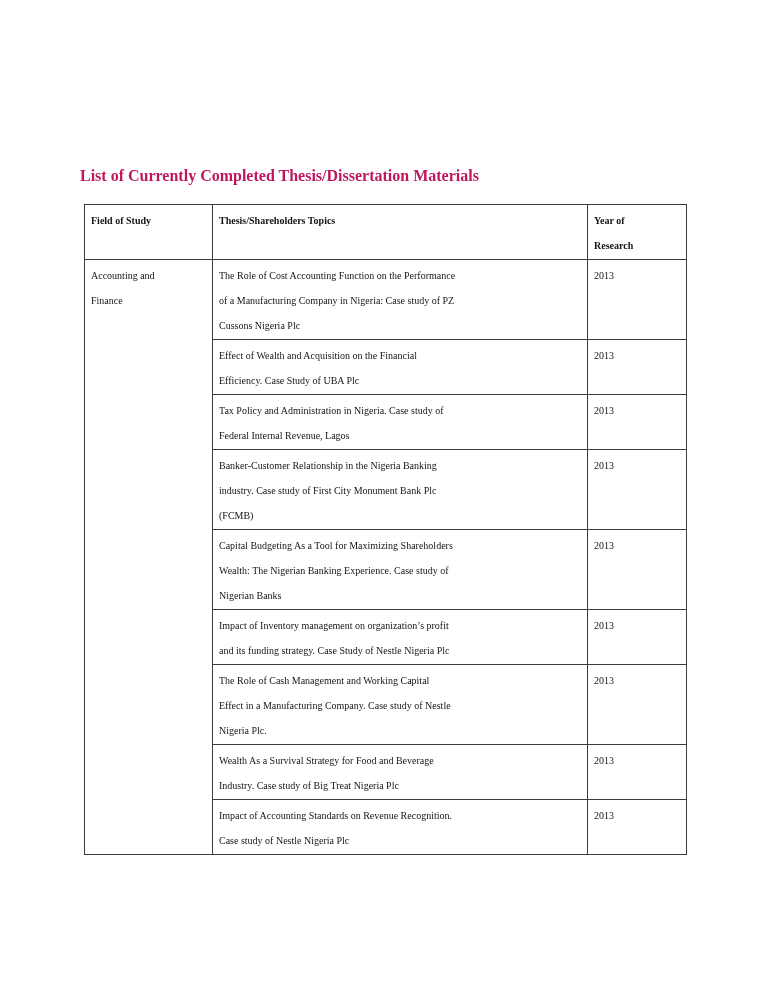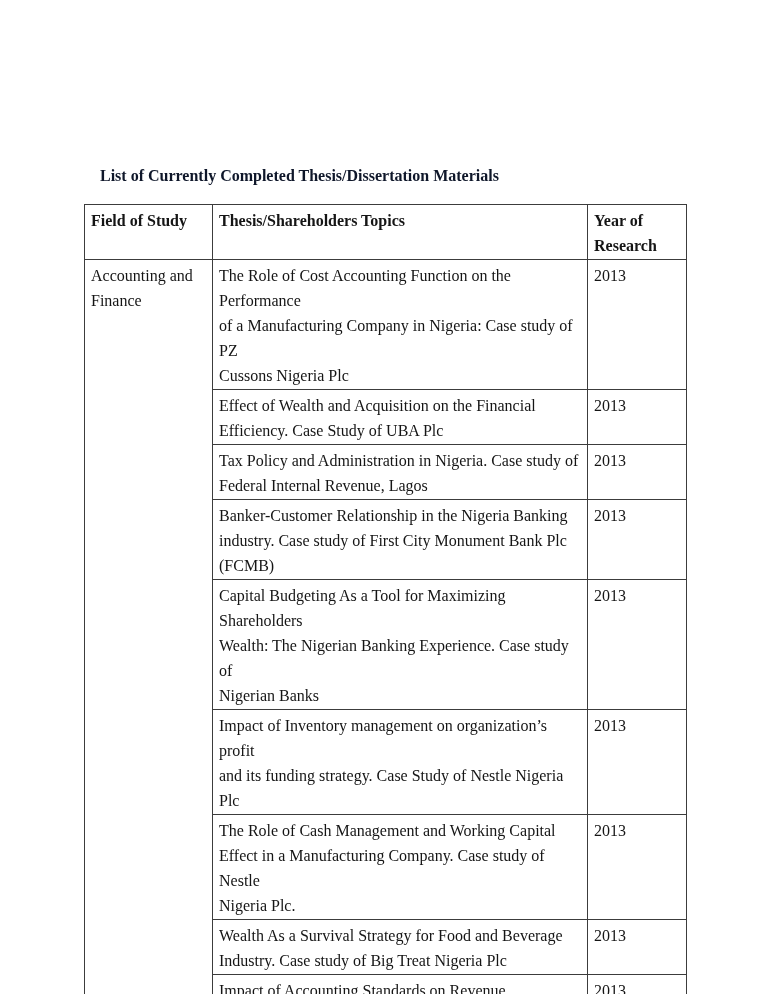--- a/index.html
+++ b/index.html
@@ -8,42 +8,42 @@
     position: relative;
     width: 768px;
     height: 994px;
     background: #ffffff;
     font-family: "Liberation Serif", "DejaVu Serif", serif;
     color: #111111;
     overflow: hidden;
   }
   .doc-title {
     position: absolute;
-    left: 100px;
+    left: 80px;
     top: 166px;
     font-size: 16px;
     font-weight: bold;
     line-height: 20px;
-    color: #0f172a;
+    color: #be185d;
     white-space: nowrap;
   }
   table.thesis-table {
     position: absolute;
     left: 84px;
     top: 204px;
     width: 602px;
     border-collapse: collapse;
     table-layout: fixed;
   }
   table.thesis-table td, table.thesis-table th {
     border: 1px solid #3c3c3c;
     vertical-align: top;
     text-align: left;
     padding: 3px 6px 1px 6px;
-    font-size: 16px;
+    font-size: 10px;
     line-height: 25px;
     white-space: pre-line;
     font-weight: normal;
     color: #151515;
     overflow: hidden;
   }
   table.thesis-table th { font-weight: bold; }
   td.field-cell { font-weight: bold; }
   col.c1 { width: 128px; }
   col.c2 { width: 375px; }

